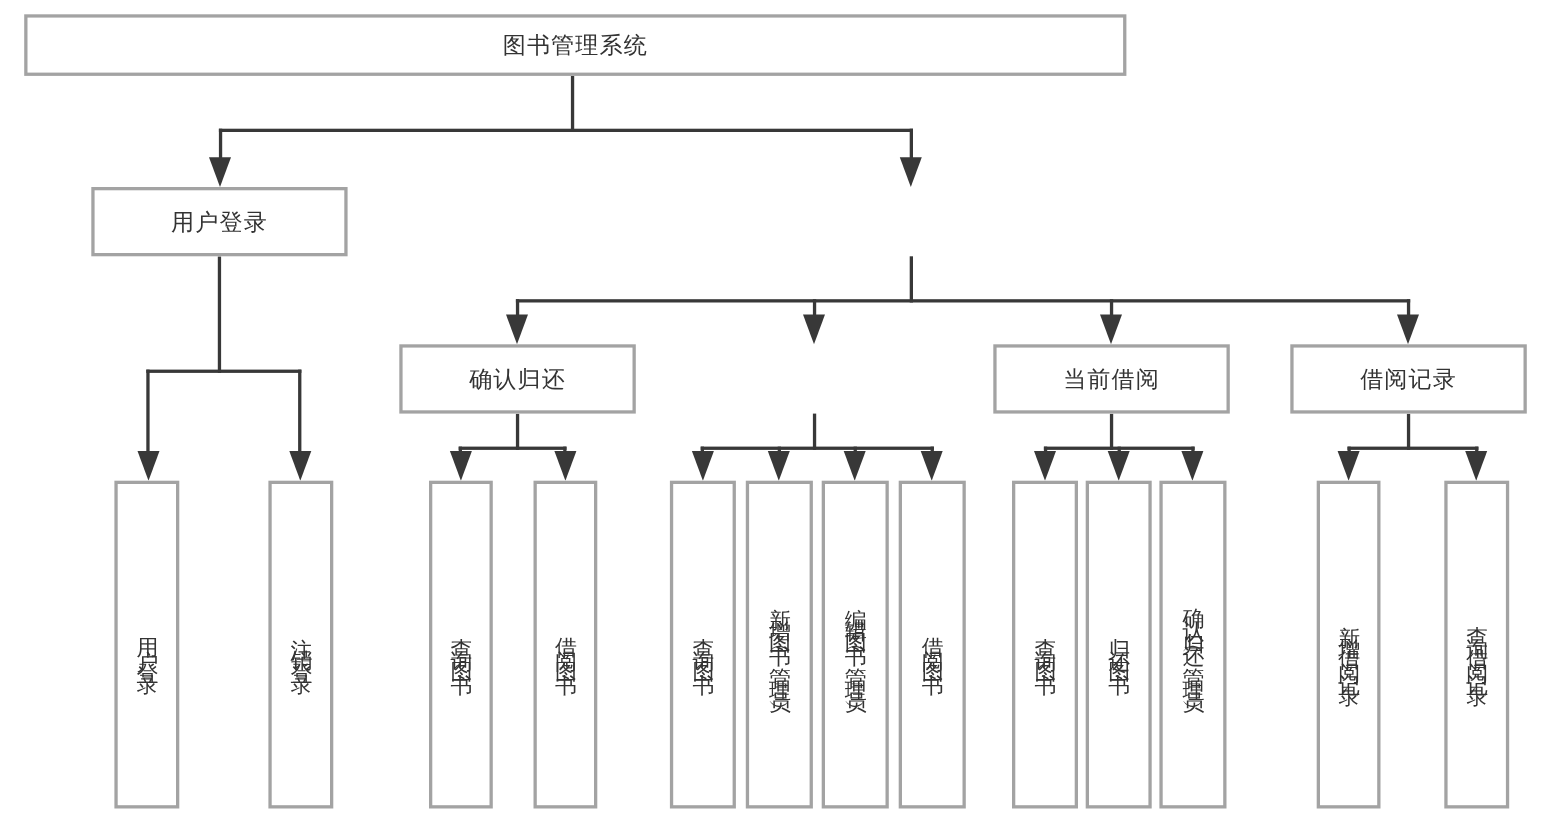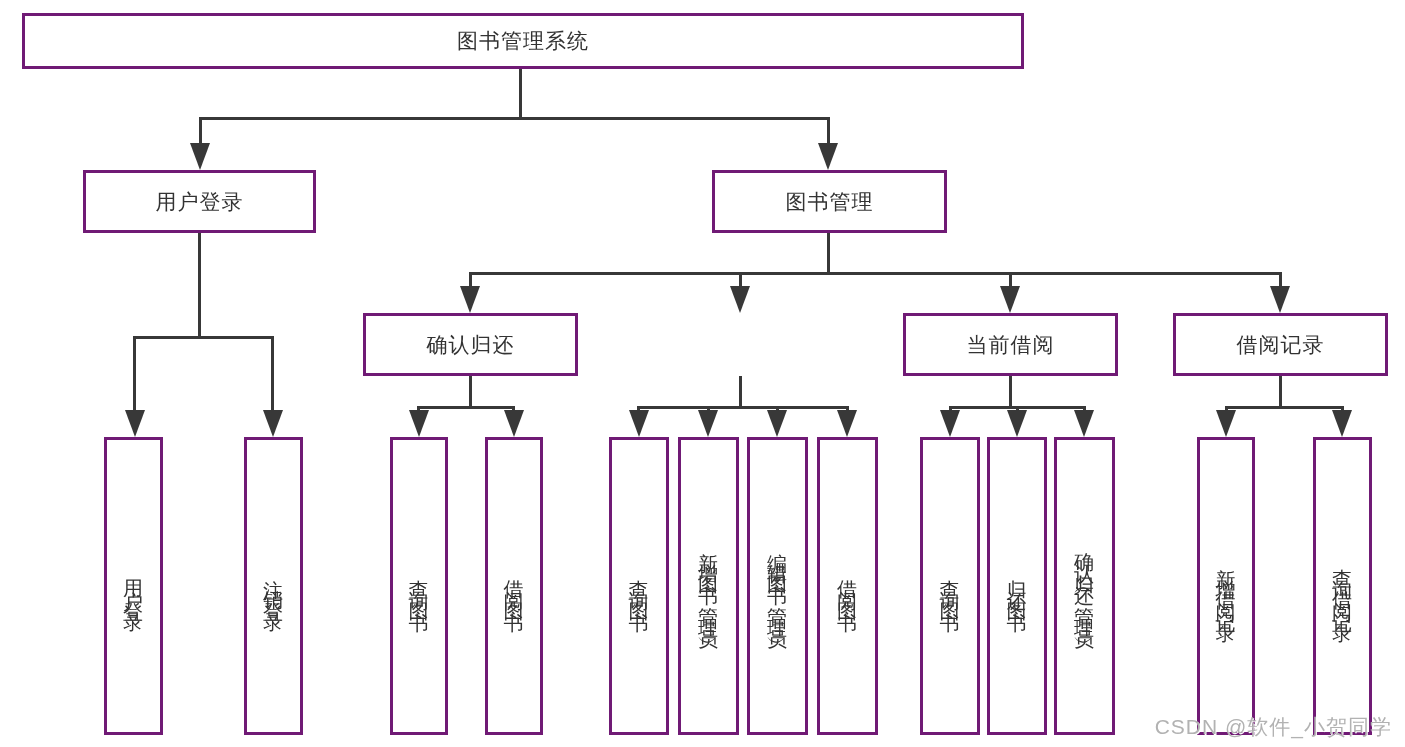--- a/index.html
+++ b/index.html
@@ -6,21 +6,21 @@
   .stage{
     position:relative;
     width:1405px;height:747px;
     background:#ffffff;
     font-family:"Liberation Sans",sans-serif;
     overflow:hidden;
   }
   .box{
     position:absolute;
     box-sizing:border-box;
-    border:3px solid #701a75;
+    border:3px solid #a3a3a3;
     background:#ffffff;
     display:flex;
     align-items:center;
     justify-content:center;
     color:#333333;
   }
   .box.h span{
     font-size:21px;
     letter-spacing:1px;
     white-space:nowrap;
@@ -115,23 +115,20 @@
   <div class="vl" style="left:1341px;top:406px;height:8px"></div>
   <div class="ah" style="left:1332px;top:410px"></div>
 
   <div class="box h" style="left:22px;top:13px;width:1002px;height:56px">
     <span>图书管理系统</span>
   </div>
 
   <div class="box h" style="left:83px;top:170px;width:233px;height:63px">
     <span>用户登录</span>
   </div>
-  <div class="box h" style="left:712px;top:170px;width:235px;height:63px">
-    <span>图书管理</span>
-  </div>
 
   <div class="box h" style="left:363px;top:313px;width:215px;height:63px">
     <span>确认归还</span>
   </div>
   <div class="box h" style="left:1173px;top:313px;width:215px;height:63px">
     <span>借阅记录</span>
   </div>
   <div class="box h" style="left:903px;top:313px;width:215px;height:63px">
     <span>当前借阅</span>
   </div>
@@ -173,15 +170,14 @@
     <span>确认归还（管理员）</span>
   </div>
 
   <div class="box v" style="left:1197px;top:437px;width:58px;height:298px">
     <span>新增借阅记录</span>
   </div>
   <div class="box v" style="left:1313px;top:437px;width:59px;height:298px">
     <span>查询借阅记录</span>
   </div>
 
-  <div class="wm">CSDN @软件_小贺同学</div>
 
 </div>
 
 </body></html>

